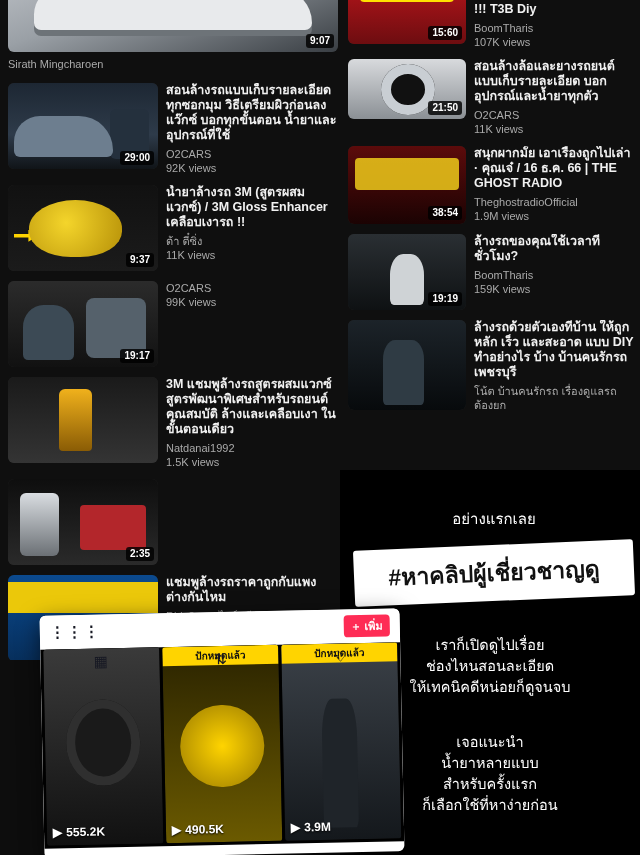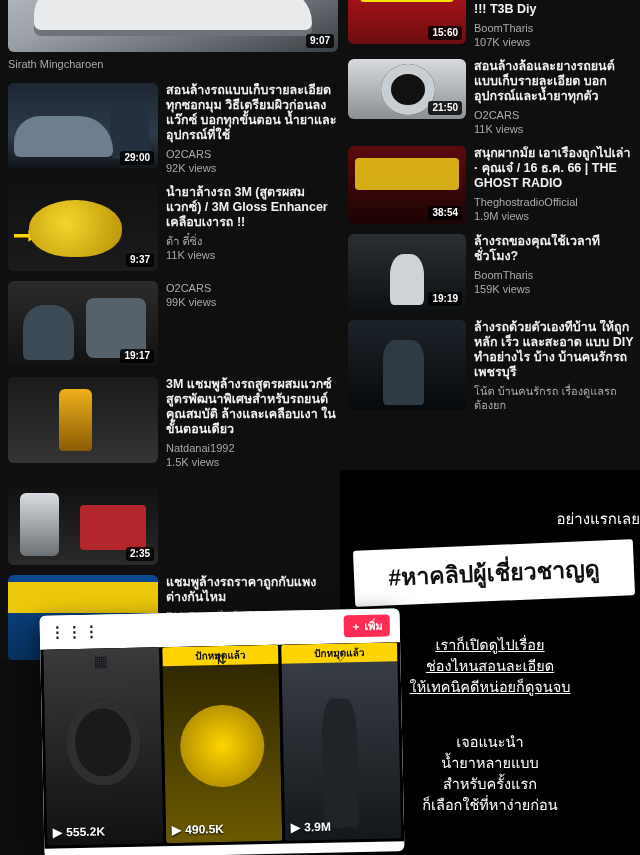--- a/index.html
+++ b/index.html
@@ -91,26 +91,26 @@
   .tt2:after{content:"";position:absolute;left:14%;top:30%;width:72%;height:42%;
       background:radial-gradient(circle at 50% 50%,#ffd400,#9a7a00);border-radius:50%;}
   .tt3{background:linear-gradient(180deg,#3b4148,#14181c);}
   .tt3:after{content:"";position:absolute;left:34%;top:28%;width:30%;height:66%;
       background:#1f2429;border-radius:30% 30% 8% 8%;}
   .tt-icons{display:flex;justify-content:space-around;align-items:center;background:#fff;
             color:#161823;padding:4px 0;font-size:15px;}
 
   
   .caption{position:absolute;right:0;top:470px;width:300px;height:385px;background:#000;}
-  .cap-line{text-align:right;font-size:15px;line-height:22px;color:#fff;padding-left:8px;}
+  .cap-line{text-align:center;font-size:15px;line-height:22px;color:#fff;padding-left:8px;}
   .cap-top{position:absolute;left:0;right:0;top:38px;}
   .hashtag{position:absolute;left:14px;top:75px;width:272px;background:#fff;color:#111;
            font-size:23px;font-weight:700;text-align:center;padding:10px 4px;border-radius:3px;
            transform:rotate(-2.4deg);box-shadow:0 3px 10px rgba(0,0,0,.5);}
-  .cap-body{position:absolute;left:6px;right:6px;top:165px;text-align:center;font-size:14.5px;line-height:21px;text-decoration:underline;}
+  .cap-body{position:absolute;left:6px;right:6px;top:165px;text-align:center;font-size:14.5px;line-height:21px;}
   .cap-body2{position:absolute;left:6px;right:6px;top:262px;text-align:center;font-size:14.5px;line-height:21px;}
 </style>
 </head>
 <body>
 
 <div class="root">
 
   <div class="yt">
 
     <div class="col left">

